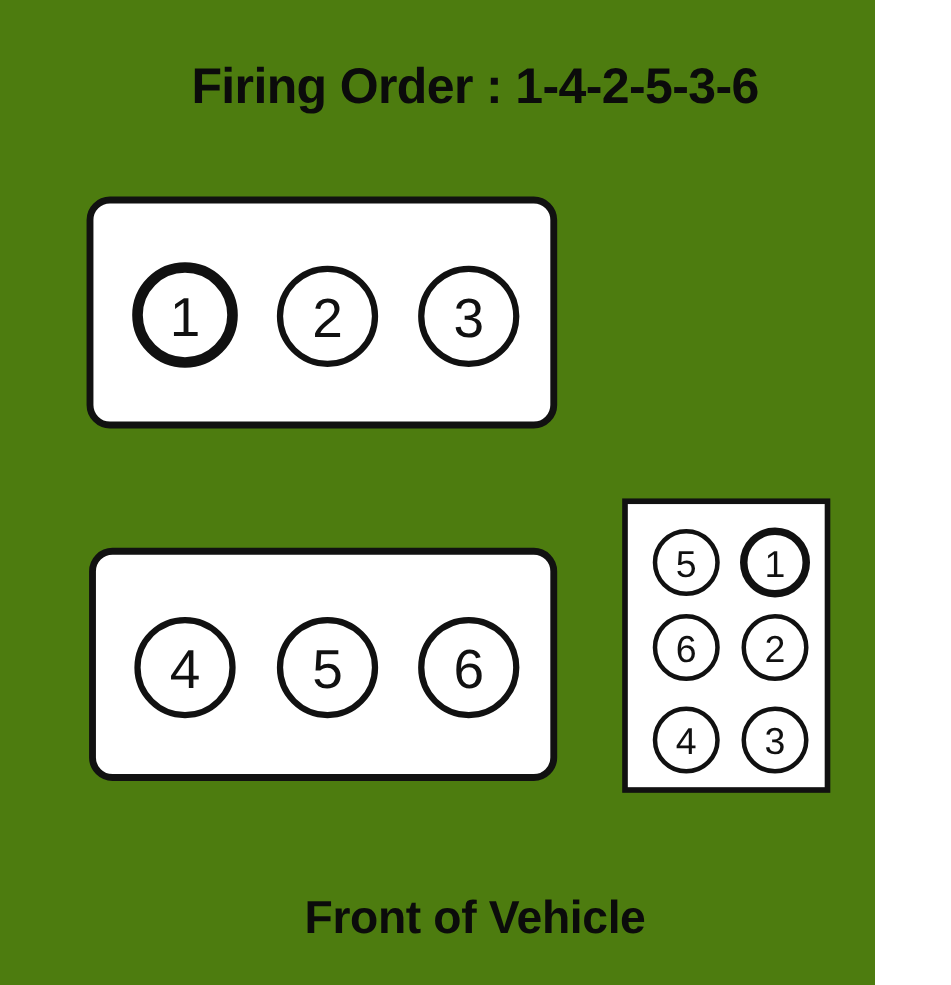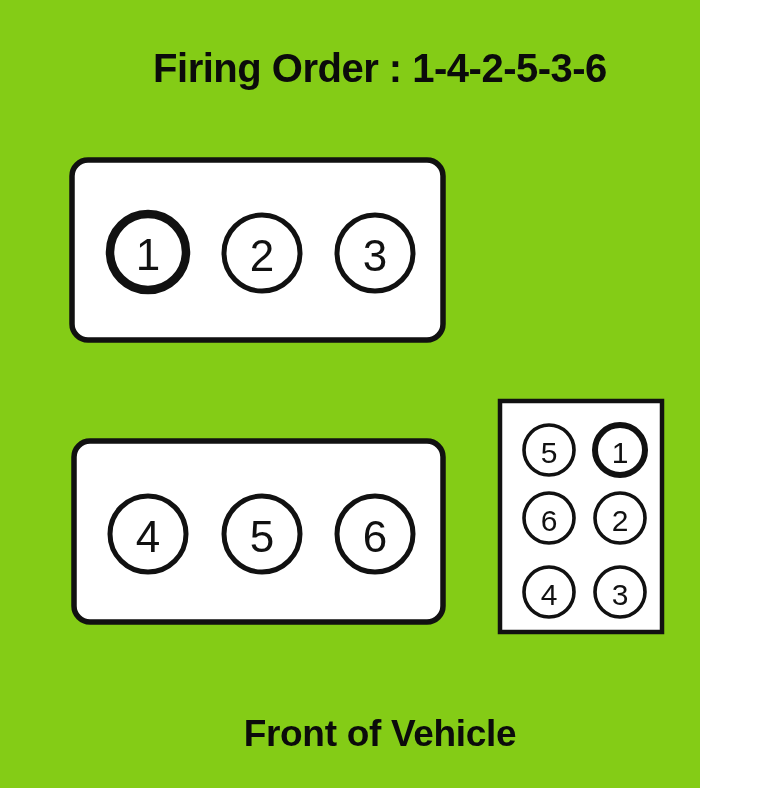--- a/index.html
+++ b/index.html
@@ -8,21 +8,21 @@
     background: #ffffff;
   }
   body {
     font-family: "Liberation Sans", sans-serif;
     -webkit-font-smoothing: antialiased;
   }
   #page {
     position: relative;
     width: 700px;
     height: 788px;
-    background: #84cc16;
+    background: #4d7c0f;
     overflow: hidden;
   }
   #diagram-svg {
     position: absolute;
     left: 0;
     top: 0;
     width: 761px;
     height: 788px;
     display: block;
   }

